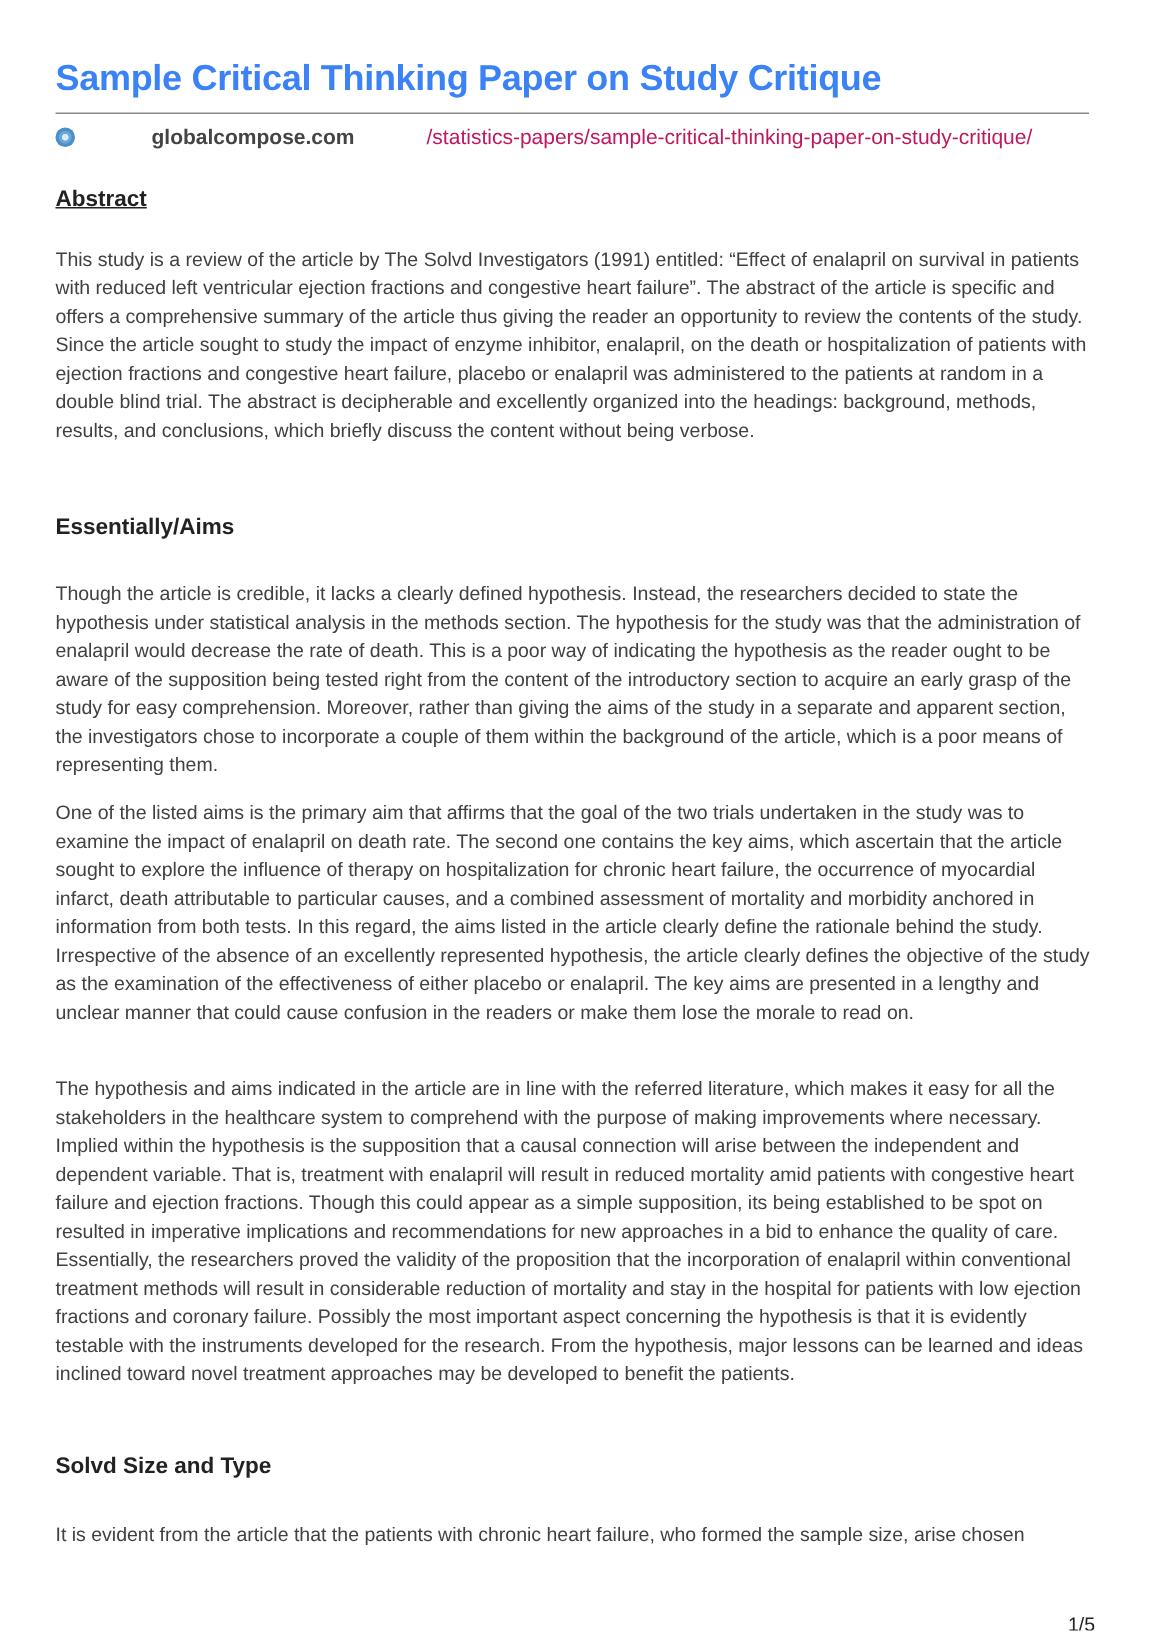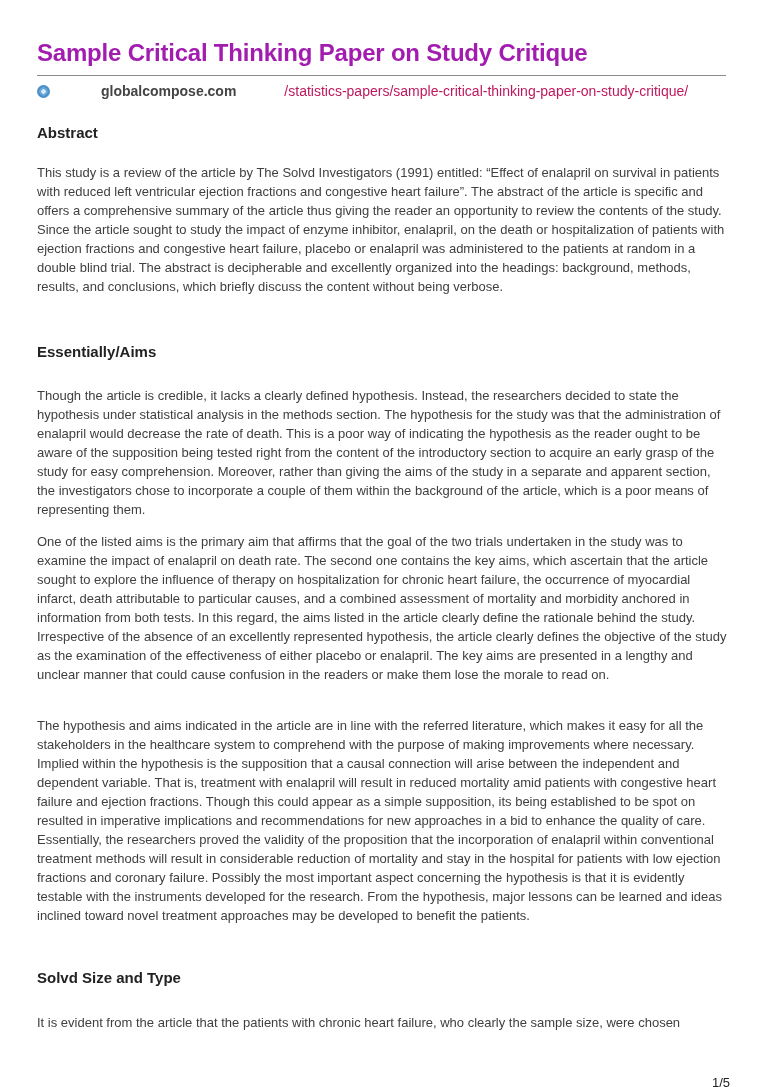--- a/index.html
+++ b/index.html
@@ -21,21 +21,21 @@
       top: 0;
       width: 690px;
     }
     .doc-title {
       position: absolute;
       left: 0;
       top: 38px;
       margin: 0;
       font-size: 24px;
       font-weight: bold;
-      color: #a21caf;
+      color: #3b82f6;
       letter-spacing: -0.2px;
       white-space: nowrap;
       line-height: 30px;
     }
     .title-rule {
       position: absolute;
       left: 0;
       top: 75px;
       width: 689px;
       height: 0;
@@ -102,25 +102,25 @@
   <h1 class="doc-title">Sample Critical Thinking Paper on Study Critique</h1>
 
   <div class="title-rule"></div>
 
   <div class="source-line">
     <span class="globe-icon"></span>
     <span class="source-domain">globalcompose.com</span>
     <span class="source-path">/statistics-papers/sample-critical-thinking-paper-on-study-critique/</span>
   </div>
 
-  <h2 class="section-heading" style="top:123px;">Abstract</h2>
+  <h2 class="section-heading" style="top:123px;text-decoration:underline;">Abstract</h2>
   <p class="para" style="top:163px;">This study is a review of the article by The Solvd Investigators (1991) entitled: “Effect of enalapril on survival in patients with reduced left ventricular ejection fractions and congestive heart failure”. The abstract of the article is specific and offers a comprehensive summary of the article thus giving the reader an opportunity to review the contents of the study. Since the article sought to study the impact of enzyme inhibitor, enalapril, on the death or hospitalization of patients with ejection fractions and congestive heart failure, placebo or enalapril was administered to the patients at random in a double blind trial. The abstract is decipherable and excellently organized into the headings: background, methods, results, and conclusions, which briefly discuss the content without being verbose.</p>
 
   <h2 class="section-heading" style="top:342px;">Essentially/Aims</h2>
   <p class="para" style="top:386px;">Though the article is credible, it lacks a clearly defined hypothesis. Instead, the researchers decided to state the hypothesis under statistical analysis in the methods section. The hypothesis for the study was that the administration of enalapril would decrease the rate of death. This is a poor way of indicating the hypothesis as the reader ought to be aware of the supposition being tested right from the content of the introductory section to acquire an early grasp of the study for easy comprehension. Moreover, rather than giving the aims of the study in a separate and apparent section, the investigators chose to incorporate a couple of them within the background of the article, which is a poor means of representing them.</p>
   <p class="para" style="top:532px;">One of the listed aims is the primary aim that affirms that the goal of the two trials undertaken in the study was to examine the impact of enalapril on death rate. The second one contains the key aims, which ascertain that the article sought to explore the influence of therapy on hospitalization for chronic heart failure, the occurrence of myocardial infarct, death attributable to particular causes, and a combined assessment of mortality and morbidity anchored in information from both tests. In this regard, the aims listed in the article clearly define the rationale behind the study. Irrespective of the absence of an excellently represented hypothesis, the article clearly defines the objective of the study as the examination of the effectiveness of either placebo or enalapril. The key aims are presented in a lengthy and unclear manner that could cause confusion in the readers or make them lose the morale to read on.</p>
   <p class="para" style="top:716px;">The hypothesis and aims indicated in the article are in line with the referred literature, which makes it easy for all the stakeholders in the healthcare system to comprehend with the purpose of making improvements where necessary. Implied within the hypothesis is the supposition that a causal connection will arise between the independent and dependent variable. That is, treatment with enalapril will result in reduced mortality amid patients with congestive heart failure and ejection fractions. Though this could appear as a simple supposition, its being established to be spot on resulted in imperative implications and recommendations for new approaches in a bid to enhance the quality of care. Essentially, the researchers proved the validity of the proposition that the incorporation of enalapril within conventional treatment methods will result in considerable reduction of mortality and stay in the hospital for patients with low ejection fractions and coronary failure. Possibly the most important aspect concerning the hypothesis is that it is evidently testable with the instruments developed for the research. From the hypothesis, major lessons can be learned and ideas inclined toward novel treatment approaches may be developed to benefit the patients.</p>
 
   <h2 class="section-heading" style="top:968px;">Solvd Size and Type</h2>
-  <p class="para" style="top:1013px;">It is evident from the article that the patients with chronic heart failure, who clearly the sample size, were chosen</p>
+  <p class="para" style="top:1013px;">It is evident from the article that the patients with chronic heart failure, who formed the sample size, arise chosen</p>
 </div>
 
 <div class="page-number">1/5</div>
 
 </body></html>

